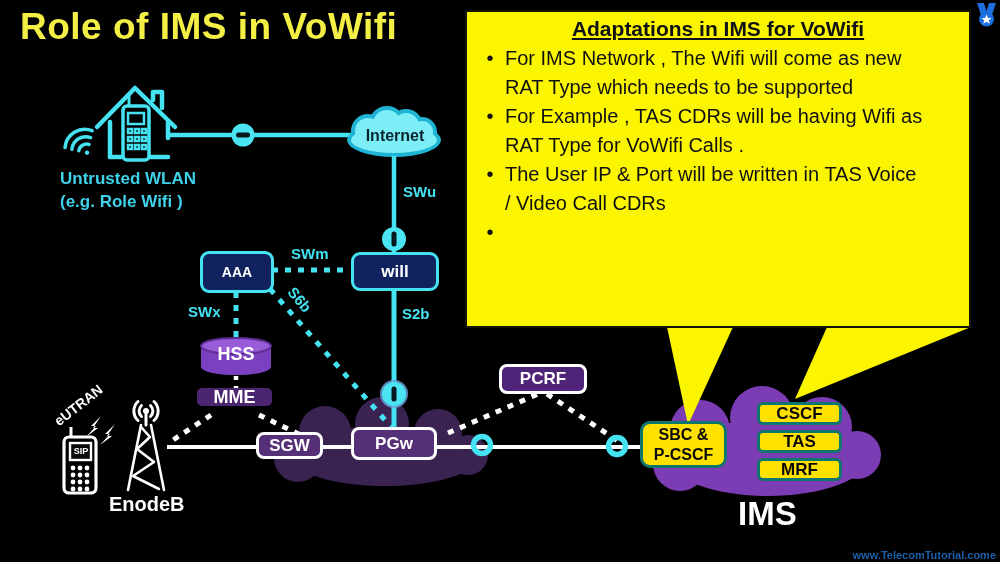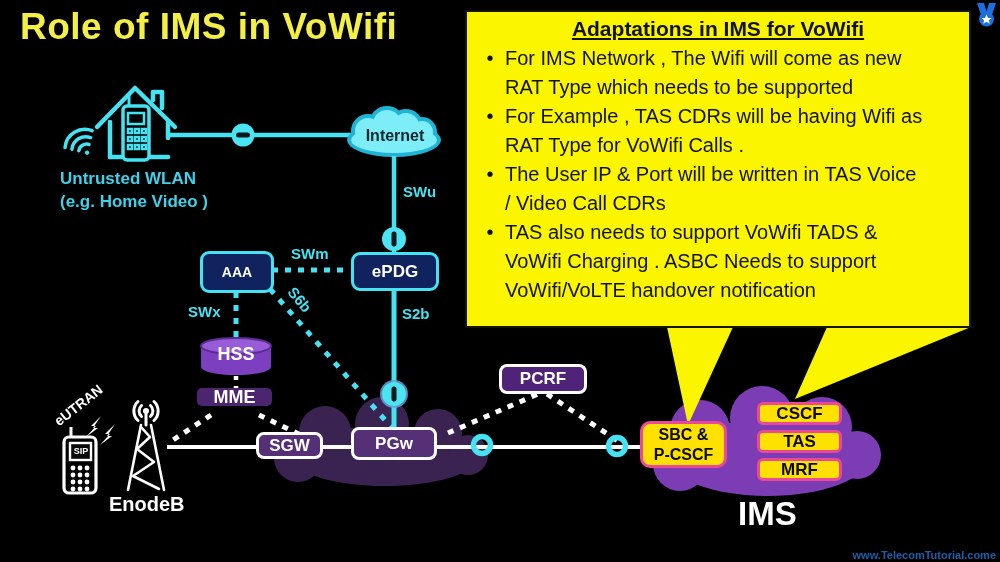--- a/index.html
+++ b/index.html
@@ -14,21 +14,21 @@
   .nodebox{display:flex;align-items:center;justify-content:center;color:#fff;font-weight:bold;}
   .navybox{background:#11235e;border:3px solid #45e2f2;border-radius:9px;font-size:14px;}
   .aaa{left:200px;top:251px;width:68px;height:36px;}
   .epdg{left:351px;top:252px;width:82px;height:33px;font-size:17px;}
   .hss-label{left:201px;top:344px;width:70px;text-align:center;color:#fff;font-weight:bold;font-size:18px;}
   .mme{left:197px;top:388px;width:75px;height:18px;background:#4c2570;border-radius:5px;font-size:18px;}
   .purplebox{background:#553077;border:3px solid #fff;border-radius:8px;font-size:17px;}
   .sgw{left:256px;top:432px;width:61px;height:21px;}
   .pgw{left:351px;top:427px;width:80px;height:27px;}
   .pcrf{left:499px;top:364px;width:82px;height:24px;background:#4f2478;}
-  .yellowbox{background:#ffe100;border:3px solid #ec4899;color:#0a0a0a;font-weight:bold;
+  .yellowbox{background:#ffe100;border:3px solid #0f766e;color:#0a0a0a;font-weight:bold;
              display:flex;align-items:center;justify-content:center;text-align:center;}
   .sbc{left:640px;top:421px;width:81px;height:41px;border-radius:10px;font-size:16px;line-height:20px;white-space:pre-line;}
   .imsbox{width:79px;height:17px;border-radius:6px;font-size:17px;left:757px;}
   .cscf{top:402px;} .tas{top:430px;} .mrf{top:458px;}
   .domain-label{color:#fff;font-weight:bold;font-size:31px;}
   .epc{left:356px;top:493px;} .ims{left:738px;top:495px;font-size:33px;}
   .eutran{left:50px;top:397px;color:#fff;font-weight:bold;font-size:14px;transform:rotate(-38deg);}
   .enodeb{left:109px;top:493px;color:#fff;font-weight:bold;font-size:20px;}
   .sip-label{left:67px;top:446px;width:28px;text-align:center;color:#fff;font-weight:bold;font-size:9px;}
   .callout{left:465px;top:10px;width:506px;height:318px;background:#fbf500;border:2px solid #151500;
@@ -203,33 +203,33 @@
     <polygon points="996,3 989,3 986,13 992,15" fill="#1d6fe0"></polygon>
     <circle cx="986.5" cy="19" r="7.5" fill="#1d6fe0"></circle>
     <polygon points="986.5,14.5 988,18 991.5,18 988.8,20.3 989.8,23.8 986.5,21.7 983.2,23.8 984.2,20.3 981.5,18 985,18" fill="#fff"></polygon>
   </g>
 </svg>
 
   <div class="el page-title">Role of IMS in VoWifi</div>
 
   <div class="el wlan">
     <div>Untrusted WLAN</div>
-    <div>(e.g. Home Video )</div>
+    <div>(e.g. Role Wifi )</div>
   </div>
 
   <div class="el internet-label">Internet</div>
 
   <div class="el cyan-label iface-swu">SWu</div>
   <div class="el cyan-label iface-swm">SWm</div>
   <div class="el cyan-label iface-swx">SWx</div>
   <div class="el cyan-label iface-s6b">S6b</div>
   <div class="el cyan-label iface-s2b">S2b</div>
 
   <div class="el nodebox navybox aaa">AAA</div>
-  <div class="el nodebox navybox epdg">ePDG</div>
+  <div class="el nodebox navybox epdg">will</div>
 
   <div class="el hss-label">HSS</div>
   <div class="el nodebox mme">MME</div>
 
   <div class="el nodebox purplebox sgw">SGW</div>
   <div class="el nodebox purplebox pcrf">PCRF</div>
   <div class="el nodebox purplebox pgw">PGw</div>
 
   <div class="el yellowbox sbc">SBC &amp;
 P-CSCF</div>
@@ -255,21 +255,18 @@
       <span class="bullet-text">For Example , TAS CDRs will be having Wifi as
 RAT Type for VoWifi Calls .</span>
     </div>
     <div class="bullet-row">
       <span class="bullet-marker">•</span>
       <span class="bullet-text">The User IP &amp; Port will be written in TAS Voice
 / Video Call CDRs</span>
     </div>
     <div class="bullet-row">
       <span class="bullet-marker">•</span>
-      <span class="bullet-text">TAS also needs to support VoWifi TADS &amp;
-VoWifi Charging . ASBC Needs to support
-VoWifi/VoLTE handover notification</span>
     </div>
   </div>
 
   <div class="el watermark">www.TelecomTutorial.come</div>
 
 </div>
 
 </body></html>

